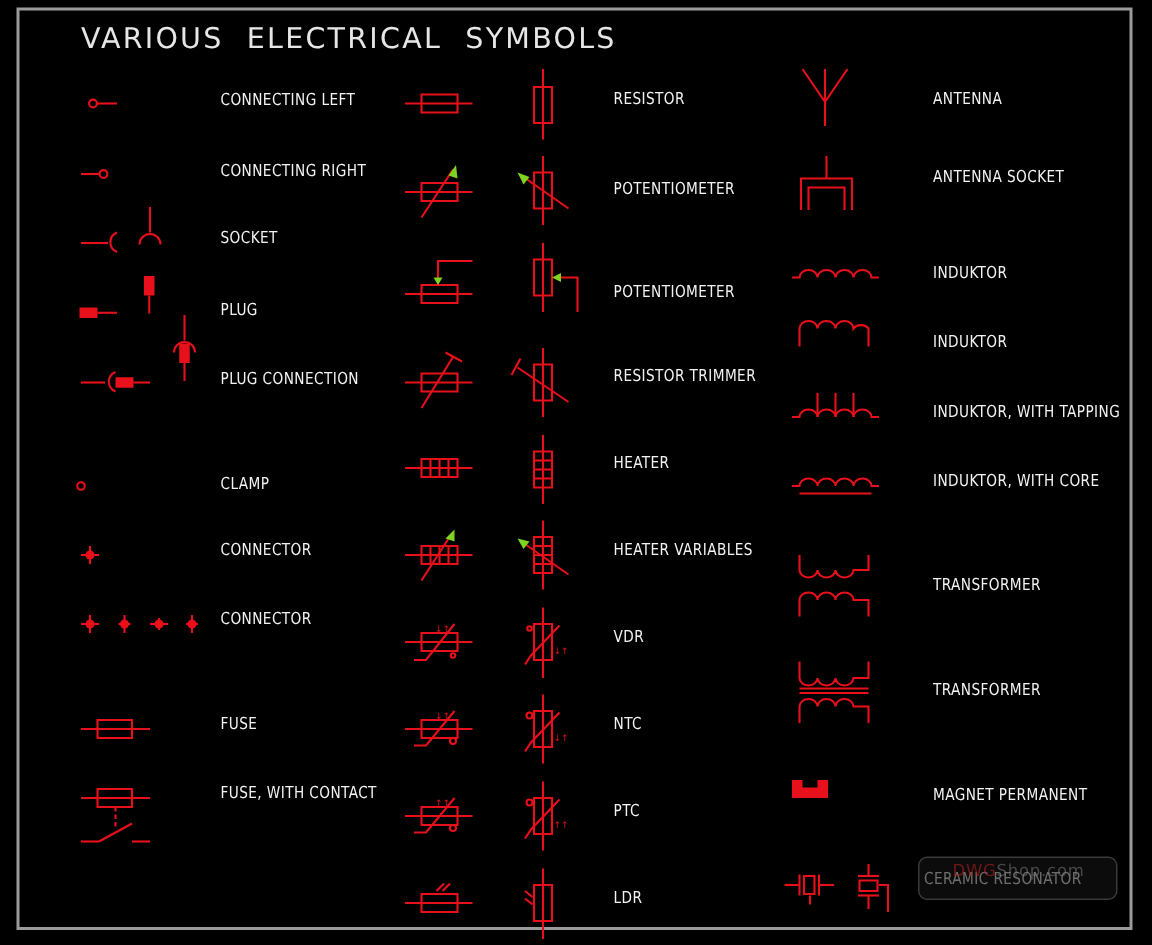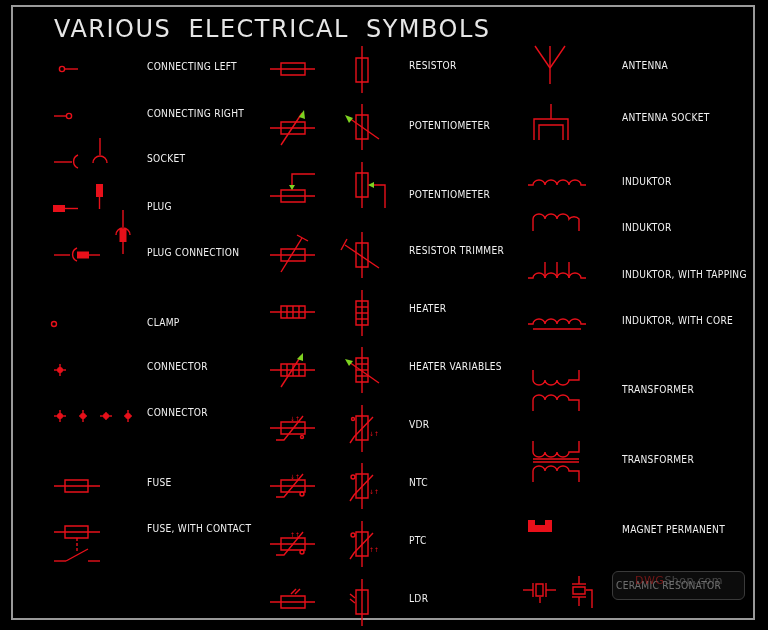--- a/index.html
+++ b/index.html
@@ -1,18 +1,18 @@
 <!DOCTYPE html>
 <html><head>
 <meta charset="utf-8">
 <style>
   html, body { margin: 0; padding: 0; background: #000; }
   body { width: 768px; height: 630px; position: relative; overflow: hidden; font-family: "DejaVu Sans", sans-serif; }
   .frame { position: absolute; left: 11px; top: 5px; width: 744px; height: 615px; border: 2px solid #9a9a9a; box-sizing: border-box; }
-  .title { position: absolute; left: 54px; top: 15px; font-family: "DejaVu Sans", sans-serif; font-size: 24px; letter-spacing: 1.5px; word-spacing: 8px; color: #e6e6e6; font-weight: normal; }
+  .title { position: absolute; left: 54px; top: 15px; font-family: "DejaVu Sans", sans-serif; font-size: 19px; letter-spacing: 1.5px; word-spacing: 8px; color: #e6e6e6; font-weight: normal; }
   .lbl { position: absolute; font-family: "DejaVu Sans Condensed", "DejaVu Sans", sans-serif; font-size: 11px; color: #f2f2f2; letter-spacing: 0.3px; white-space: nowrap; transform: scaleX(0.92); transform-origin: left center; }
   svg.sym { position: absolute; left: 0; top: 0; width: 768px; height: 630px; }
   svg.sym * { vector-effect: non-scaling-stroke; }
   .wm { position: absolute; left: 612px; top: 571px; width: 131px; height: 27px; border: 1px solid #3a3a3a; border-radius: 6px; background: rgba(20,20,20,0.6); }
   .wm-text { position: absolute; left: 635px; top: 574px; font-family: "DejaVu Sans", sans-serif; font-size: 11px; color: rgba(120,120,120,0.55); letter-spacing: 0.5px; }
   .wm-red { color: rgba(180,30,30,0.6); }
 </style>
 </head>
 <body>
 

